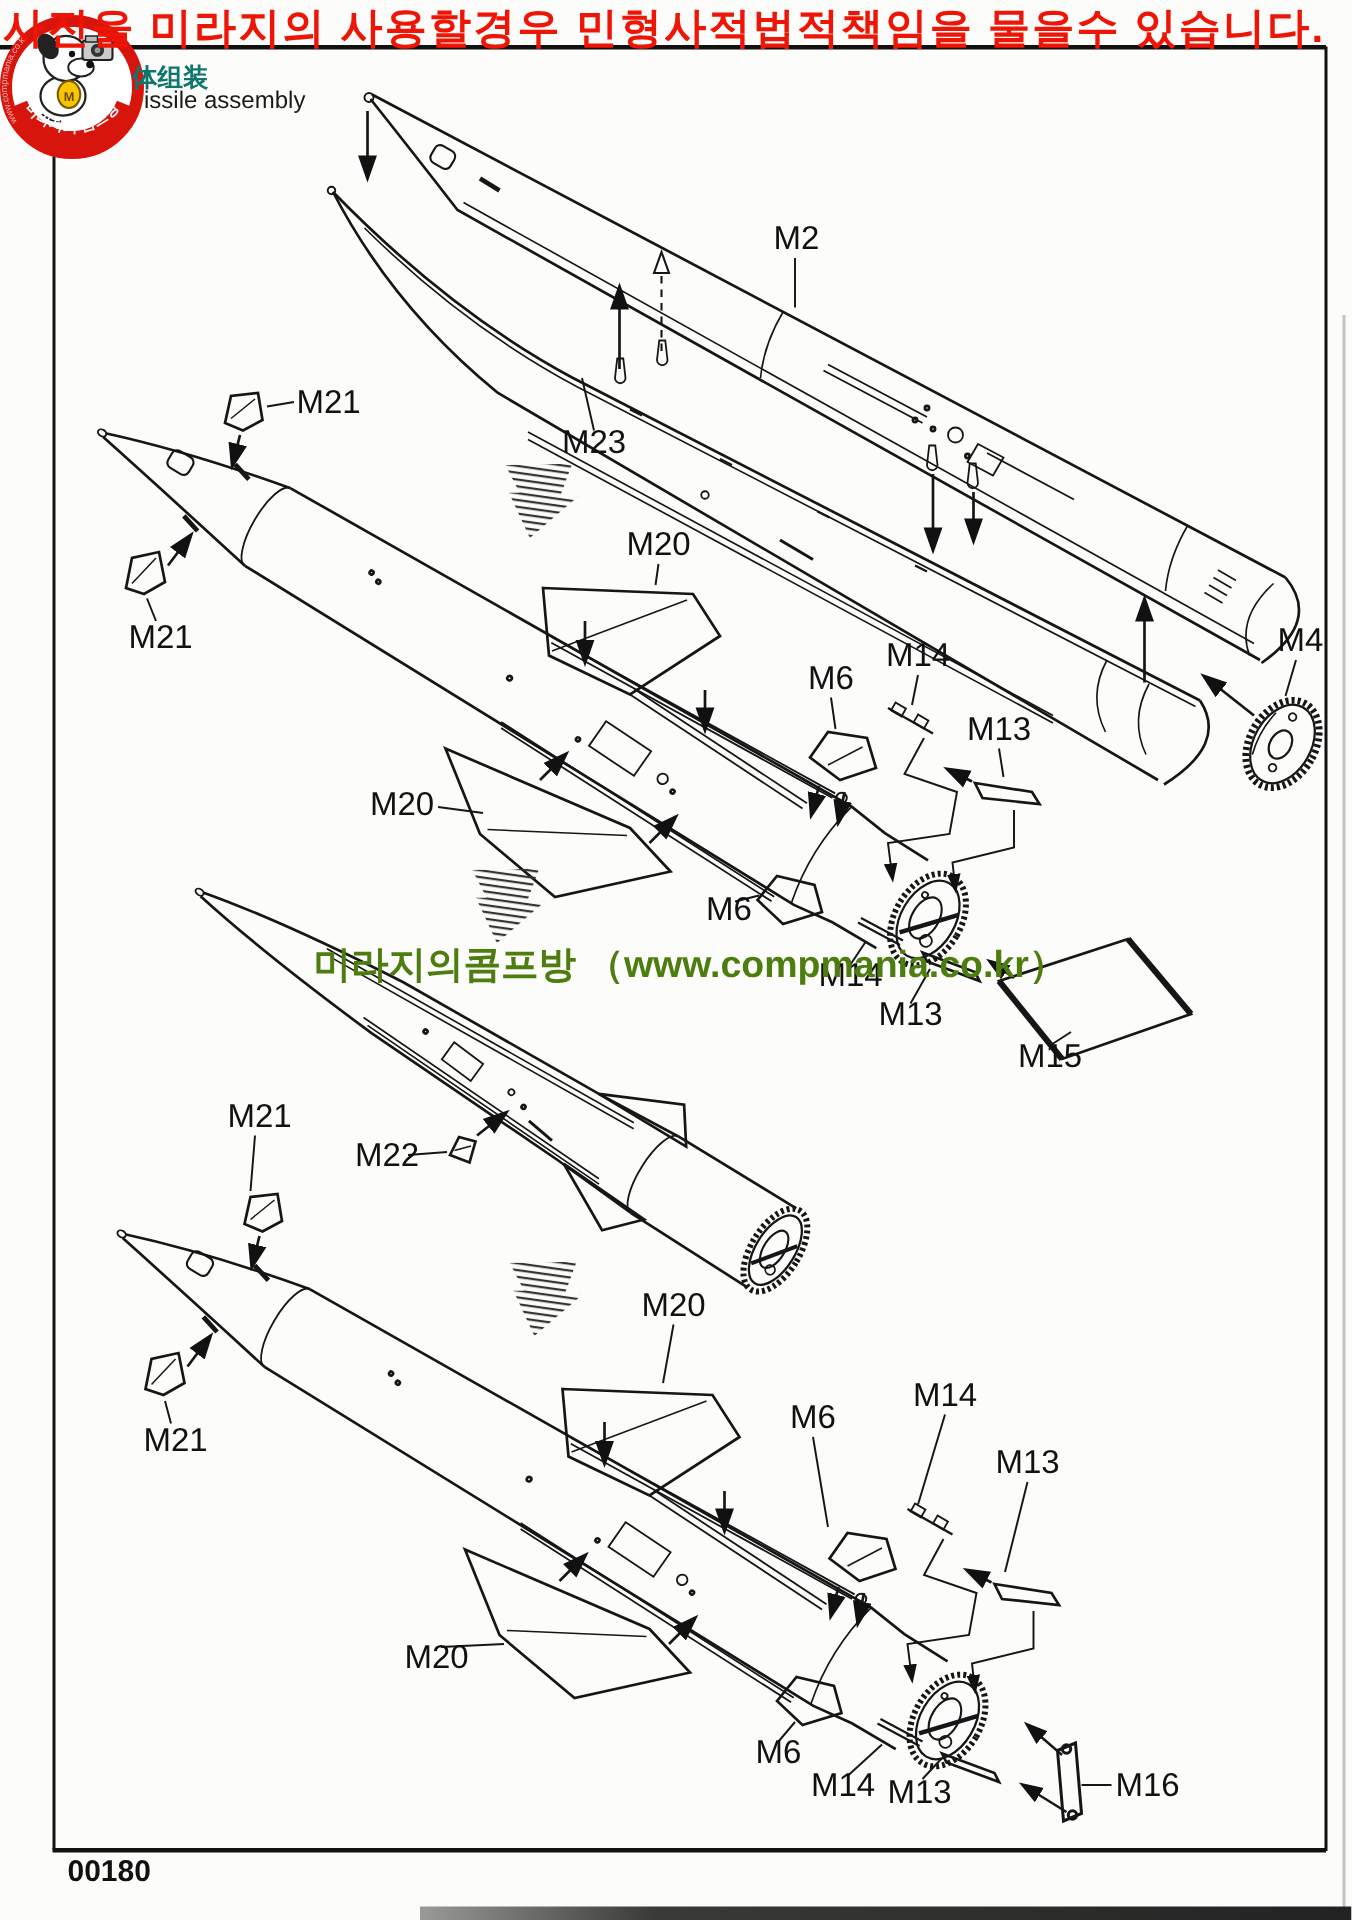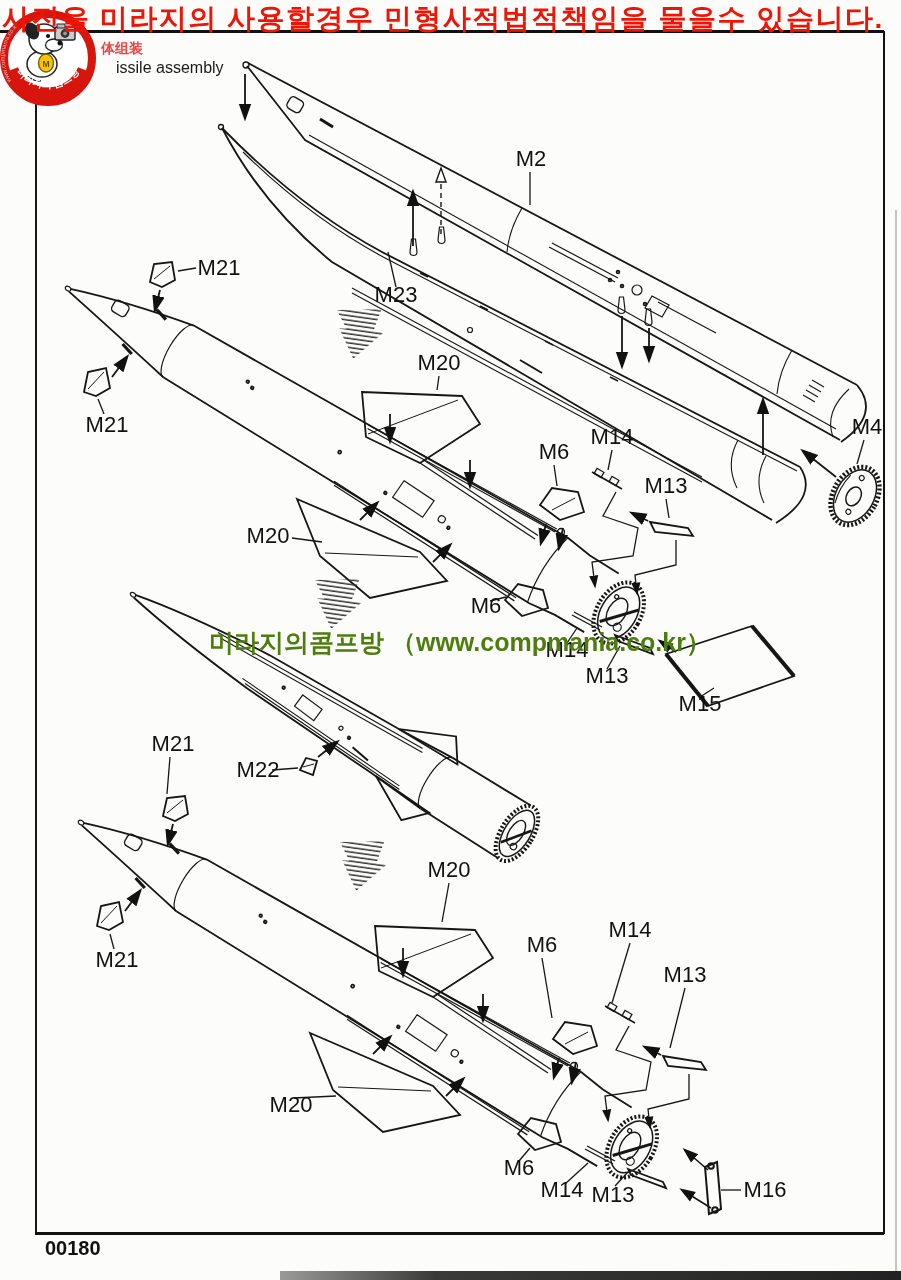--- a/index.html
+++ b/index.html
@@ -7,22 +7,22 @@
        font-family:"Liberation Sans",sans-serif;}
   #warning{position:absolute;left:2px;top:0px;width:898px;font-size:28px;font-weight:bold;
        letter-spacing:1.5px;white-space:nowrap;z-index:6;color:#ee1506;}
   #toprule{position:absolute;left:0;top:30px;width:884px;height:3px;background:#111;z-index:2;}
   #rightborder{position:absolute;left:883px;top:31px;width:2px;height:1203px;background:#111;}
   #leftborder{position:absolute;left:35px;top:85px;width:2px;height:1148px;background:#161616;}
   #bottomrule{position:absolute;left:35px;top:1232px;width:849px;height:3px;background:#111;}
   #edgegray{position:absolute;left:895px;top:210px;width:2px;height:1070px;background:#c4c4c2;}
   #bottomstrip{position:absolute;left:280px;top:1271px;width:621px;height:9px;
        background:linear-gradient(to right,#9a9a98,#3a3a38 25%,#222);}
-  #title-cn{position:absolute;left:101px;top:40px;font-size:14px;font-weight:bold;color:#ef4444;z-index:6;}
-  #title-en{position:absolute;left:96px;top:59px;font-size:16px;color:#1a1a1a;z-index:6;margin-left:20px;}
+  #title-cn{position:absolute;left:88px;top:40px;font-size:17px;font-weight:bold;color:#0f766e;z-index:6;}
+  #title-en{position:absolute;left:96px;top:59px;font-size:16px;color:#1a1a1a;z-index:6;}
   #watermark{position:absolute;left:209px;top:626px;font-size:25px;font-weight:bold;
        letter-spacing:0px;z-index:7;white-space:nowrap;color:#2b35cd;}
   #kitnum{position:absolute;left:45px;top:1237px;font-size:20px;font-weight:bold;color:#111;}
   #pagenum{position:absolute;left:452px;top:1239px;font-size:20px;font-weight:bold;color:#111;margin-top:48px;}
   #diagram{position:absolute;left:0;top:0;z-index:3;}
   #logo{position:absolute;left:0px;top:6px;z-index:5;}
 </style>
 </head>
 <body>
 

